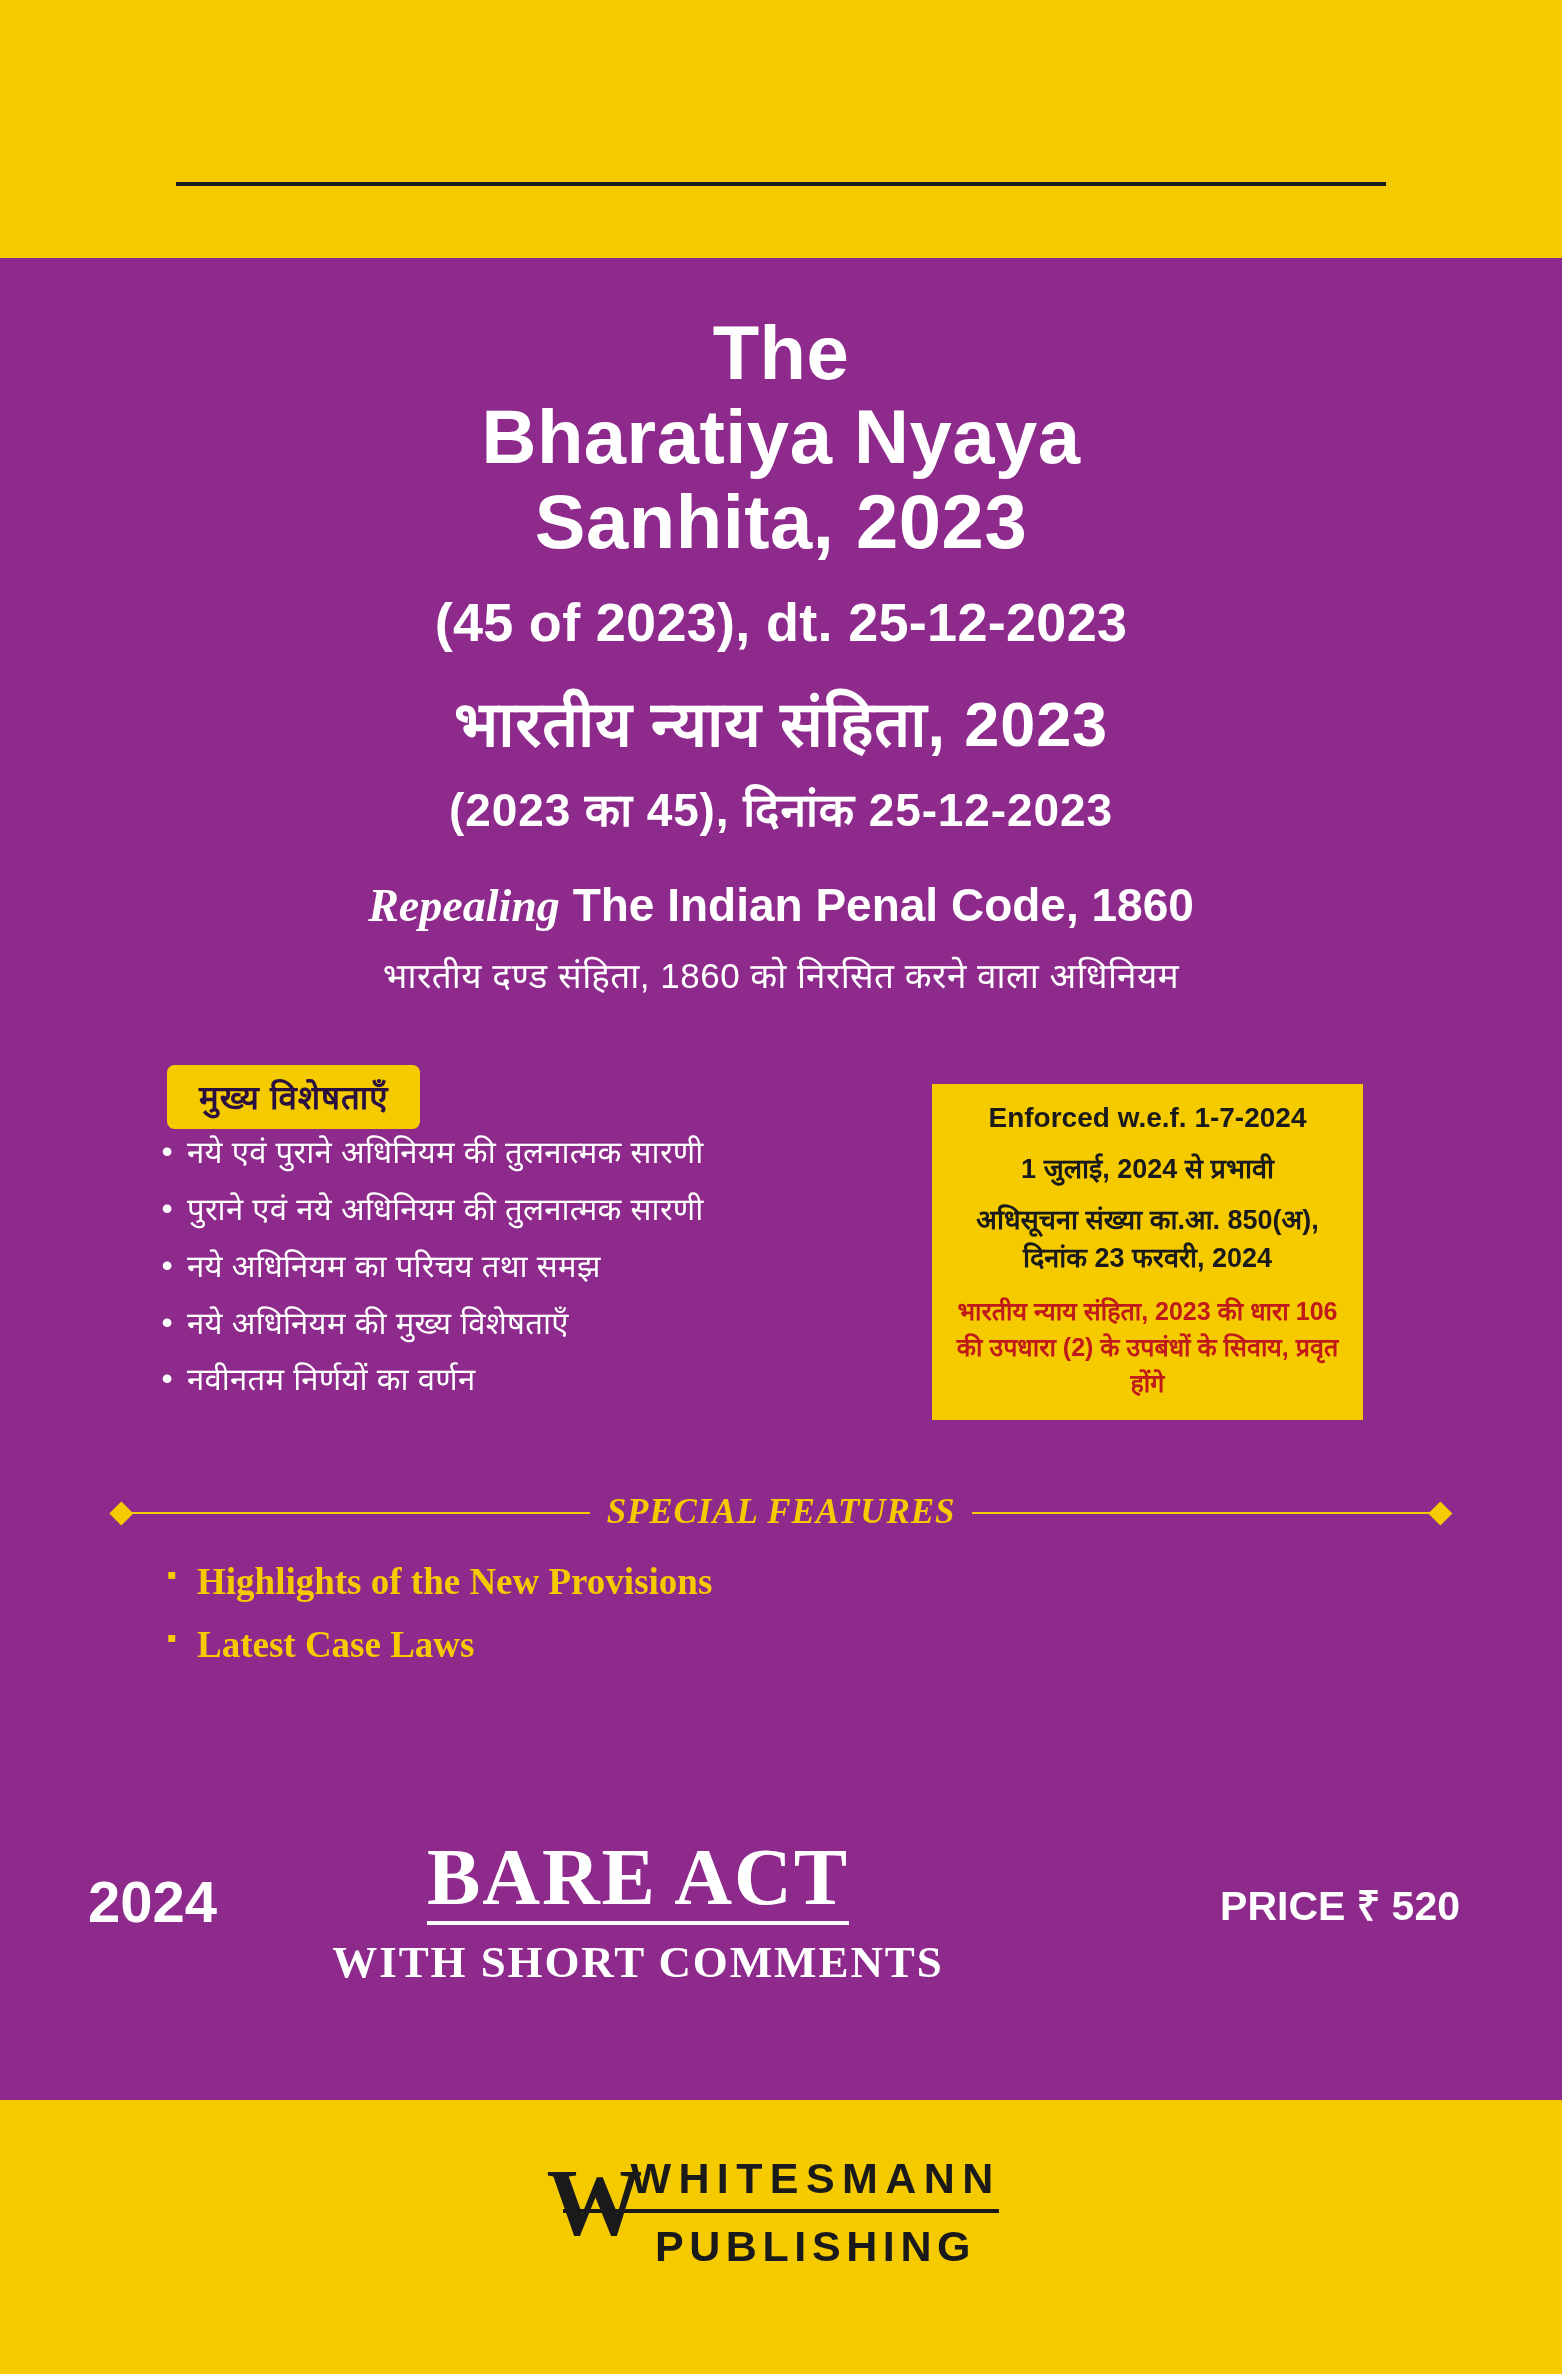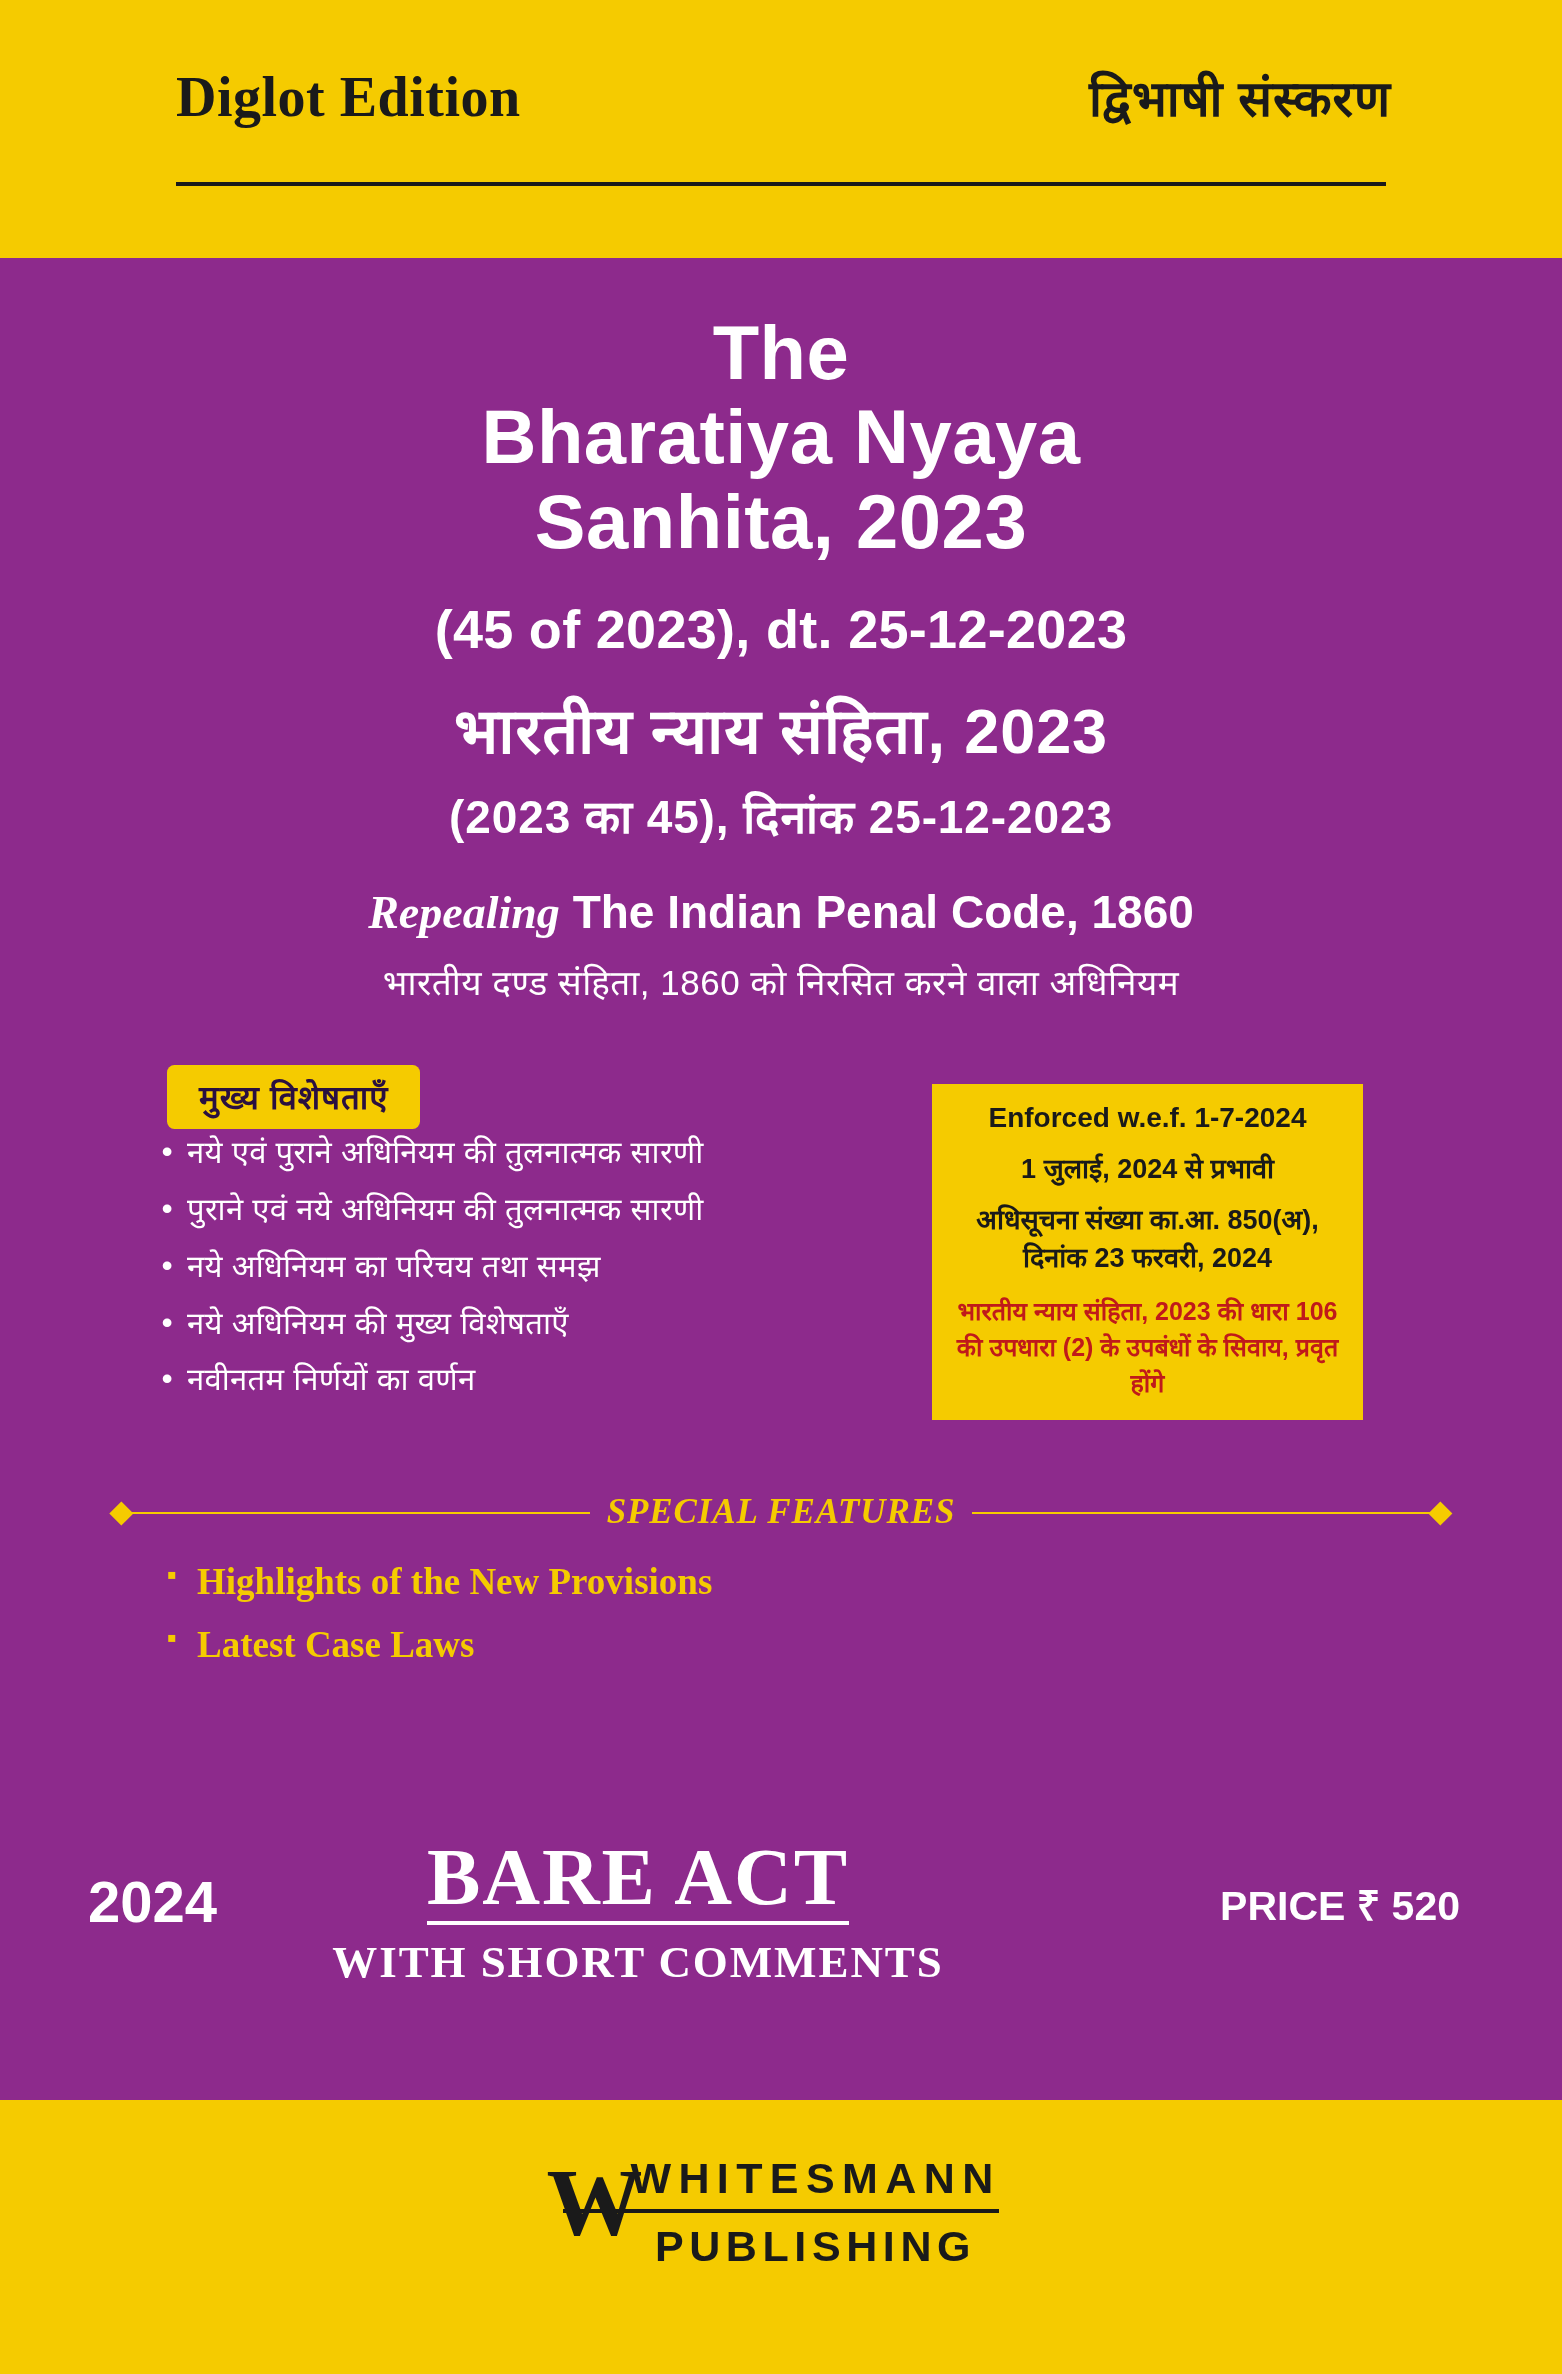--- a/index.html
+++ b/index.html
@@ -89,21 +89,21 @@
   }
   .t-main {
     font-size: 76px;
     font-weight: bold;
     line-height: 1.12;
     letter-spacing: 0.5px;
   }
   .t-sub {
     font-size: 54px;
     font-weight: bold;
-    margin-top: 34px;
+    margin-top: 27px;
     letter-spacing: 0.3px;
   }
   .t-hindi-main {
     font-size: 63px;
     font-weight: bold;
     margin-top: 26px;
     letter-spacing: 0.9px;
   }
   .t-hindi-sub {
     font-size: 46px;
@@ -388,24 +388,20 @@
     margin-top: 9.3px;
     padding-left: 69px;
   }
 </style>
 </head>
 <body>
 
 <div class="cover">
 
   <div class="top-band">
-    <div class="top-band-inner">
-      <div class="diglot-en">Diglot Edition</div>
-      <div class="diglot-hi">द्विभाषी संस्करण</div>
-    </div>
     <div class="top-rule"></div>
   </div>
 
   <div class="purple">
 
     <div class="title-block">
       <div class="t-the">The</div>
       <div class="t-main">Bharatiya Nyaya</div>
       <div class="t-main">Sanhita, 2023</div>
       <div class="t-sub">(45 of 2023), dt. 25-12-2023</div>

